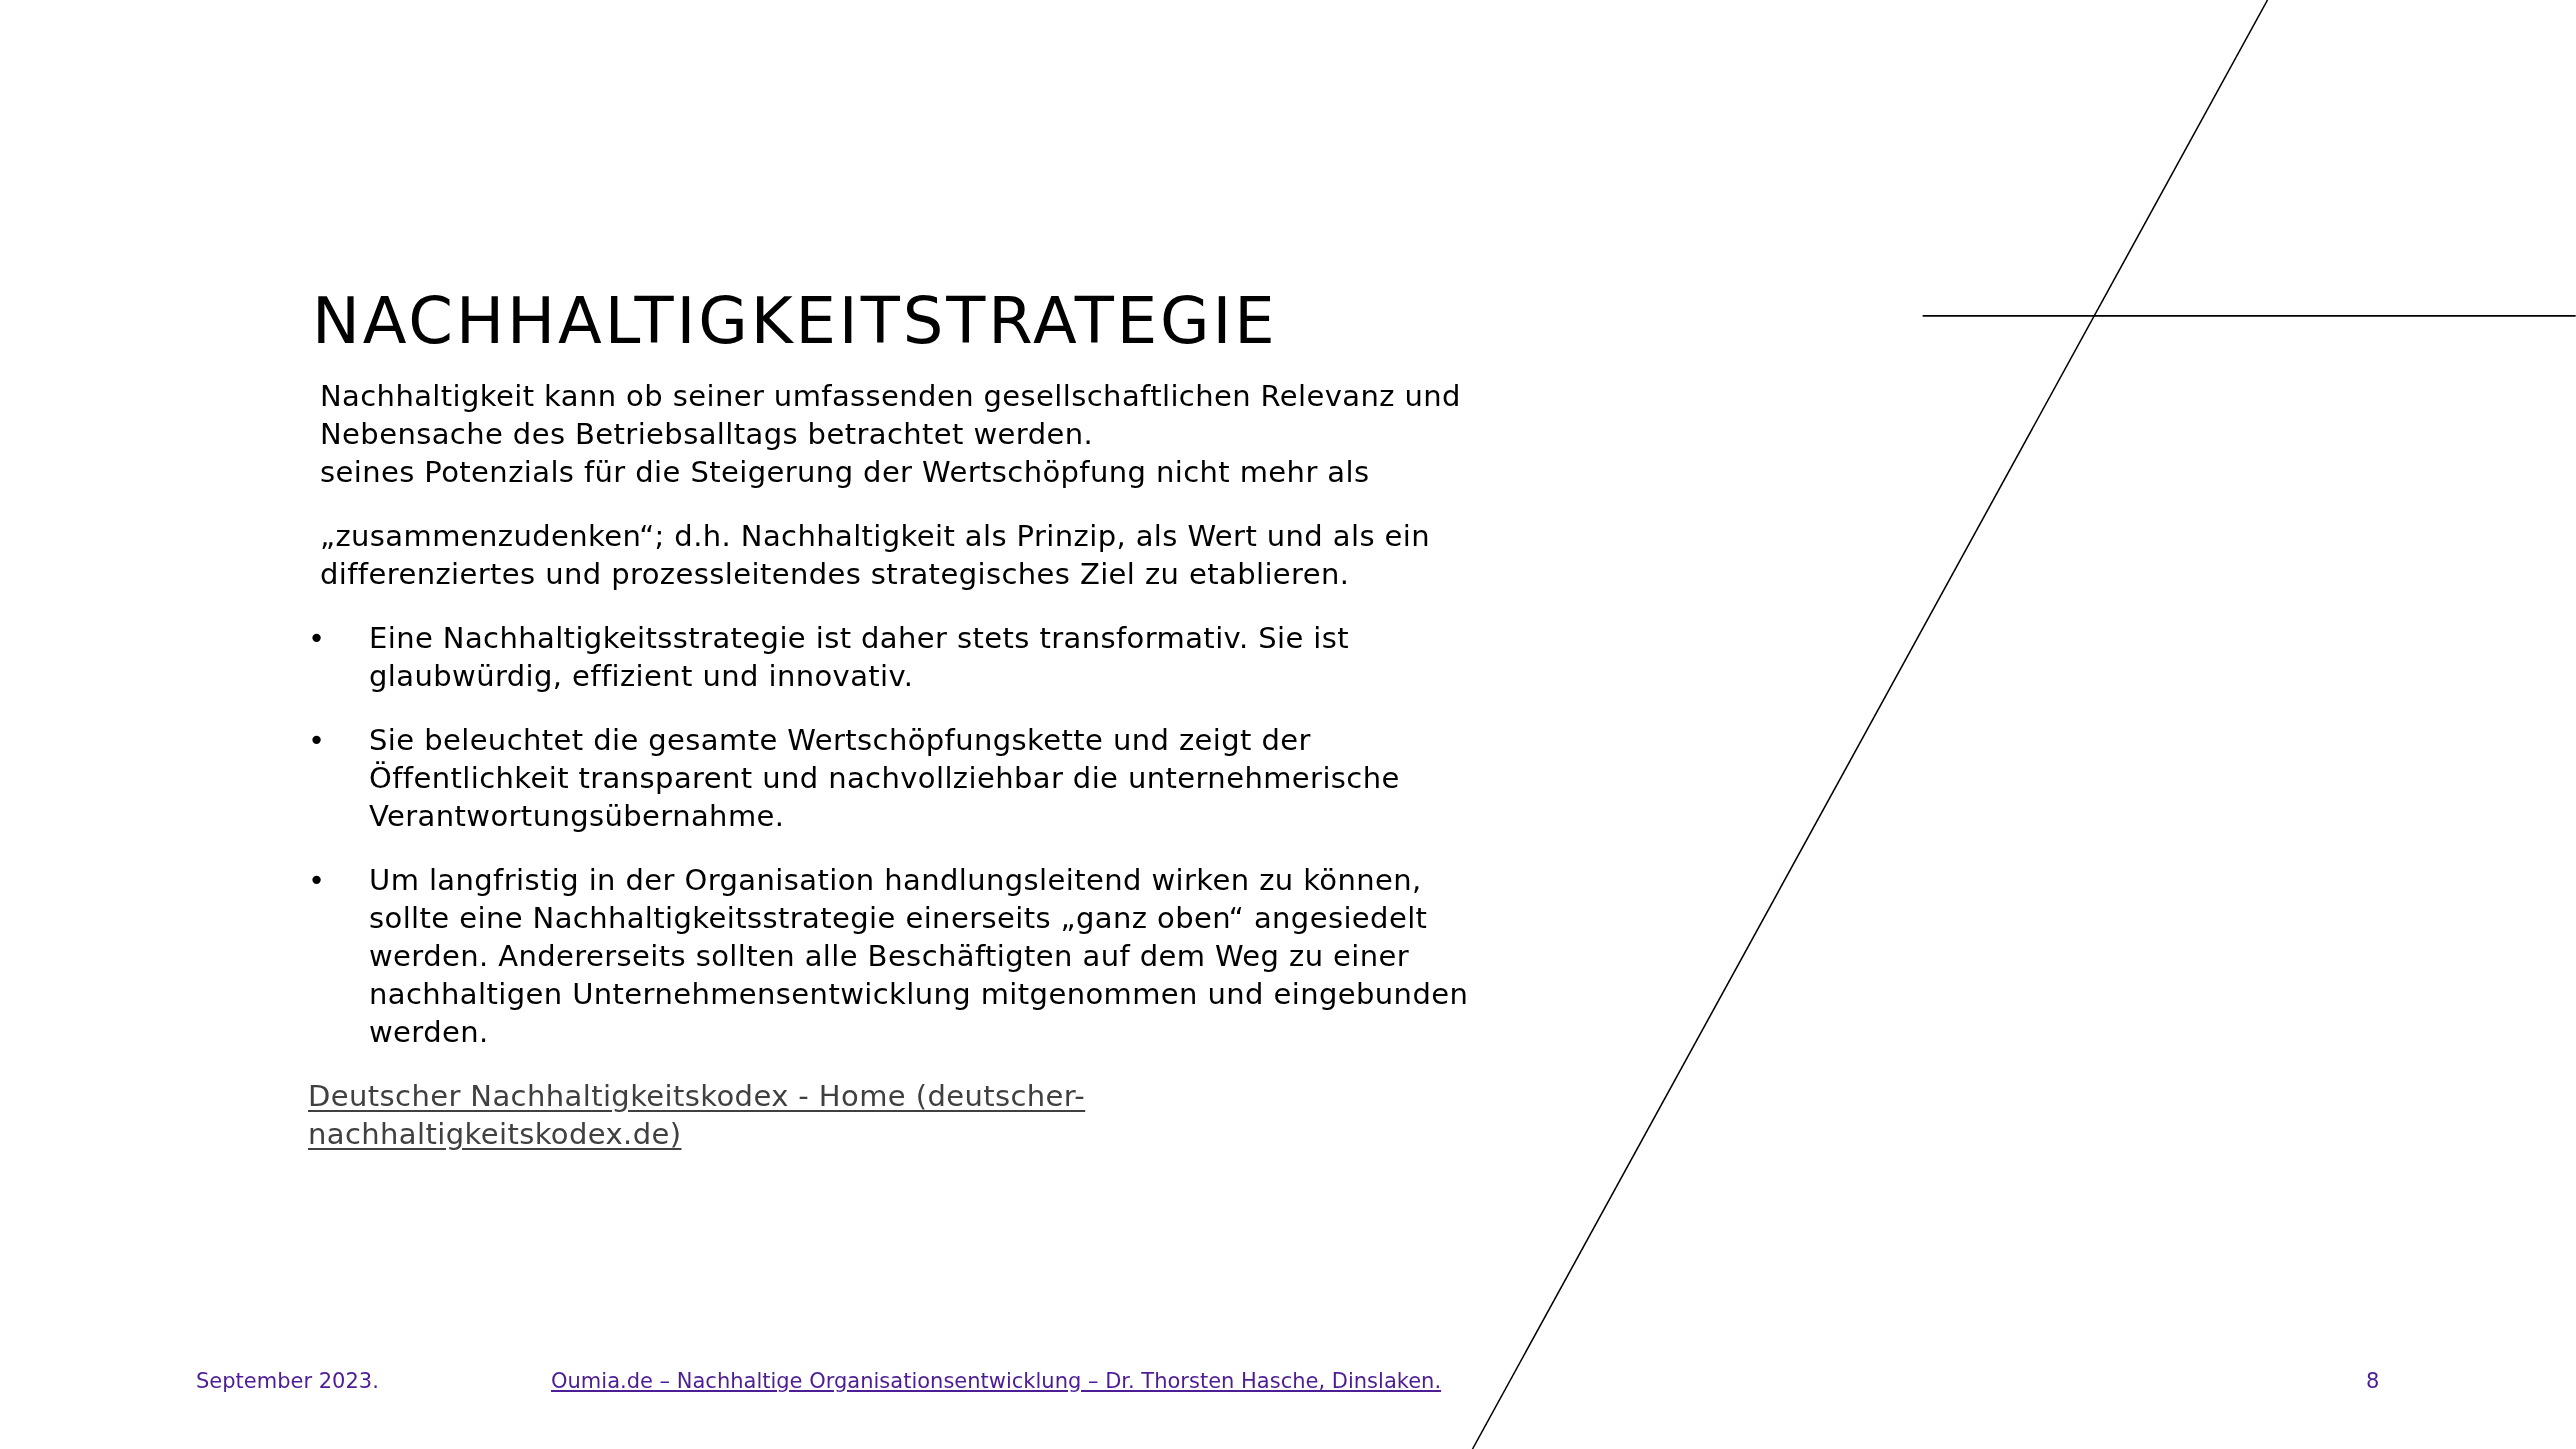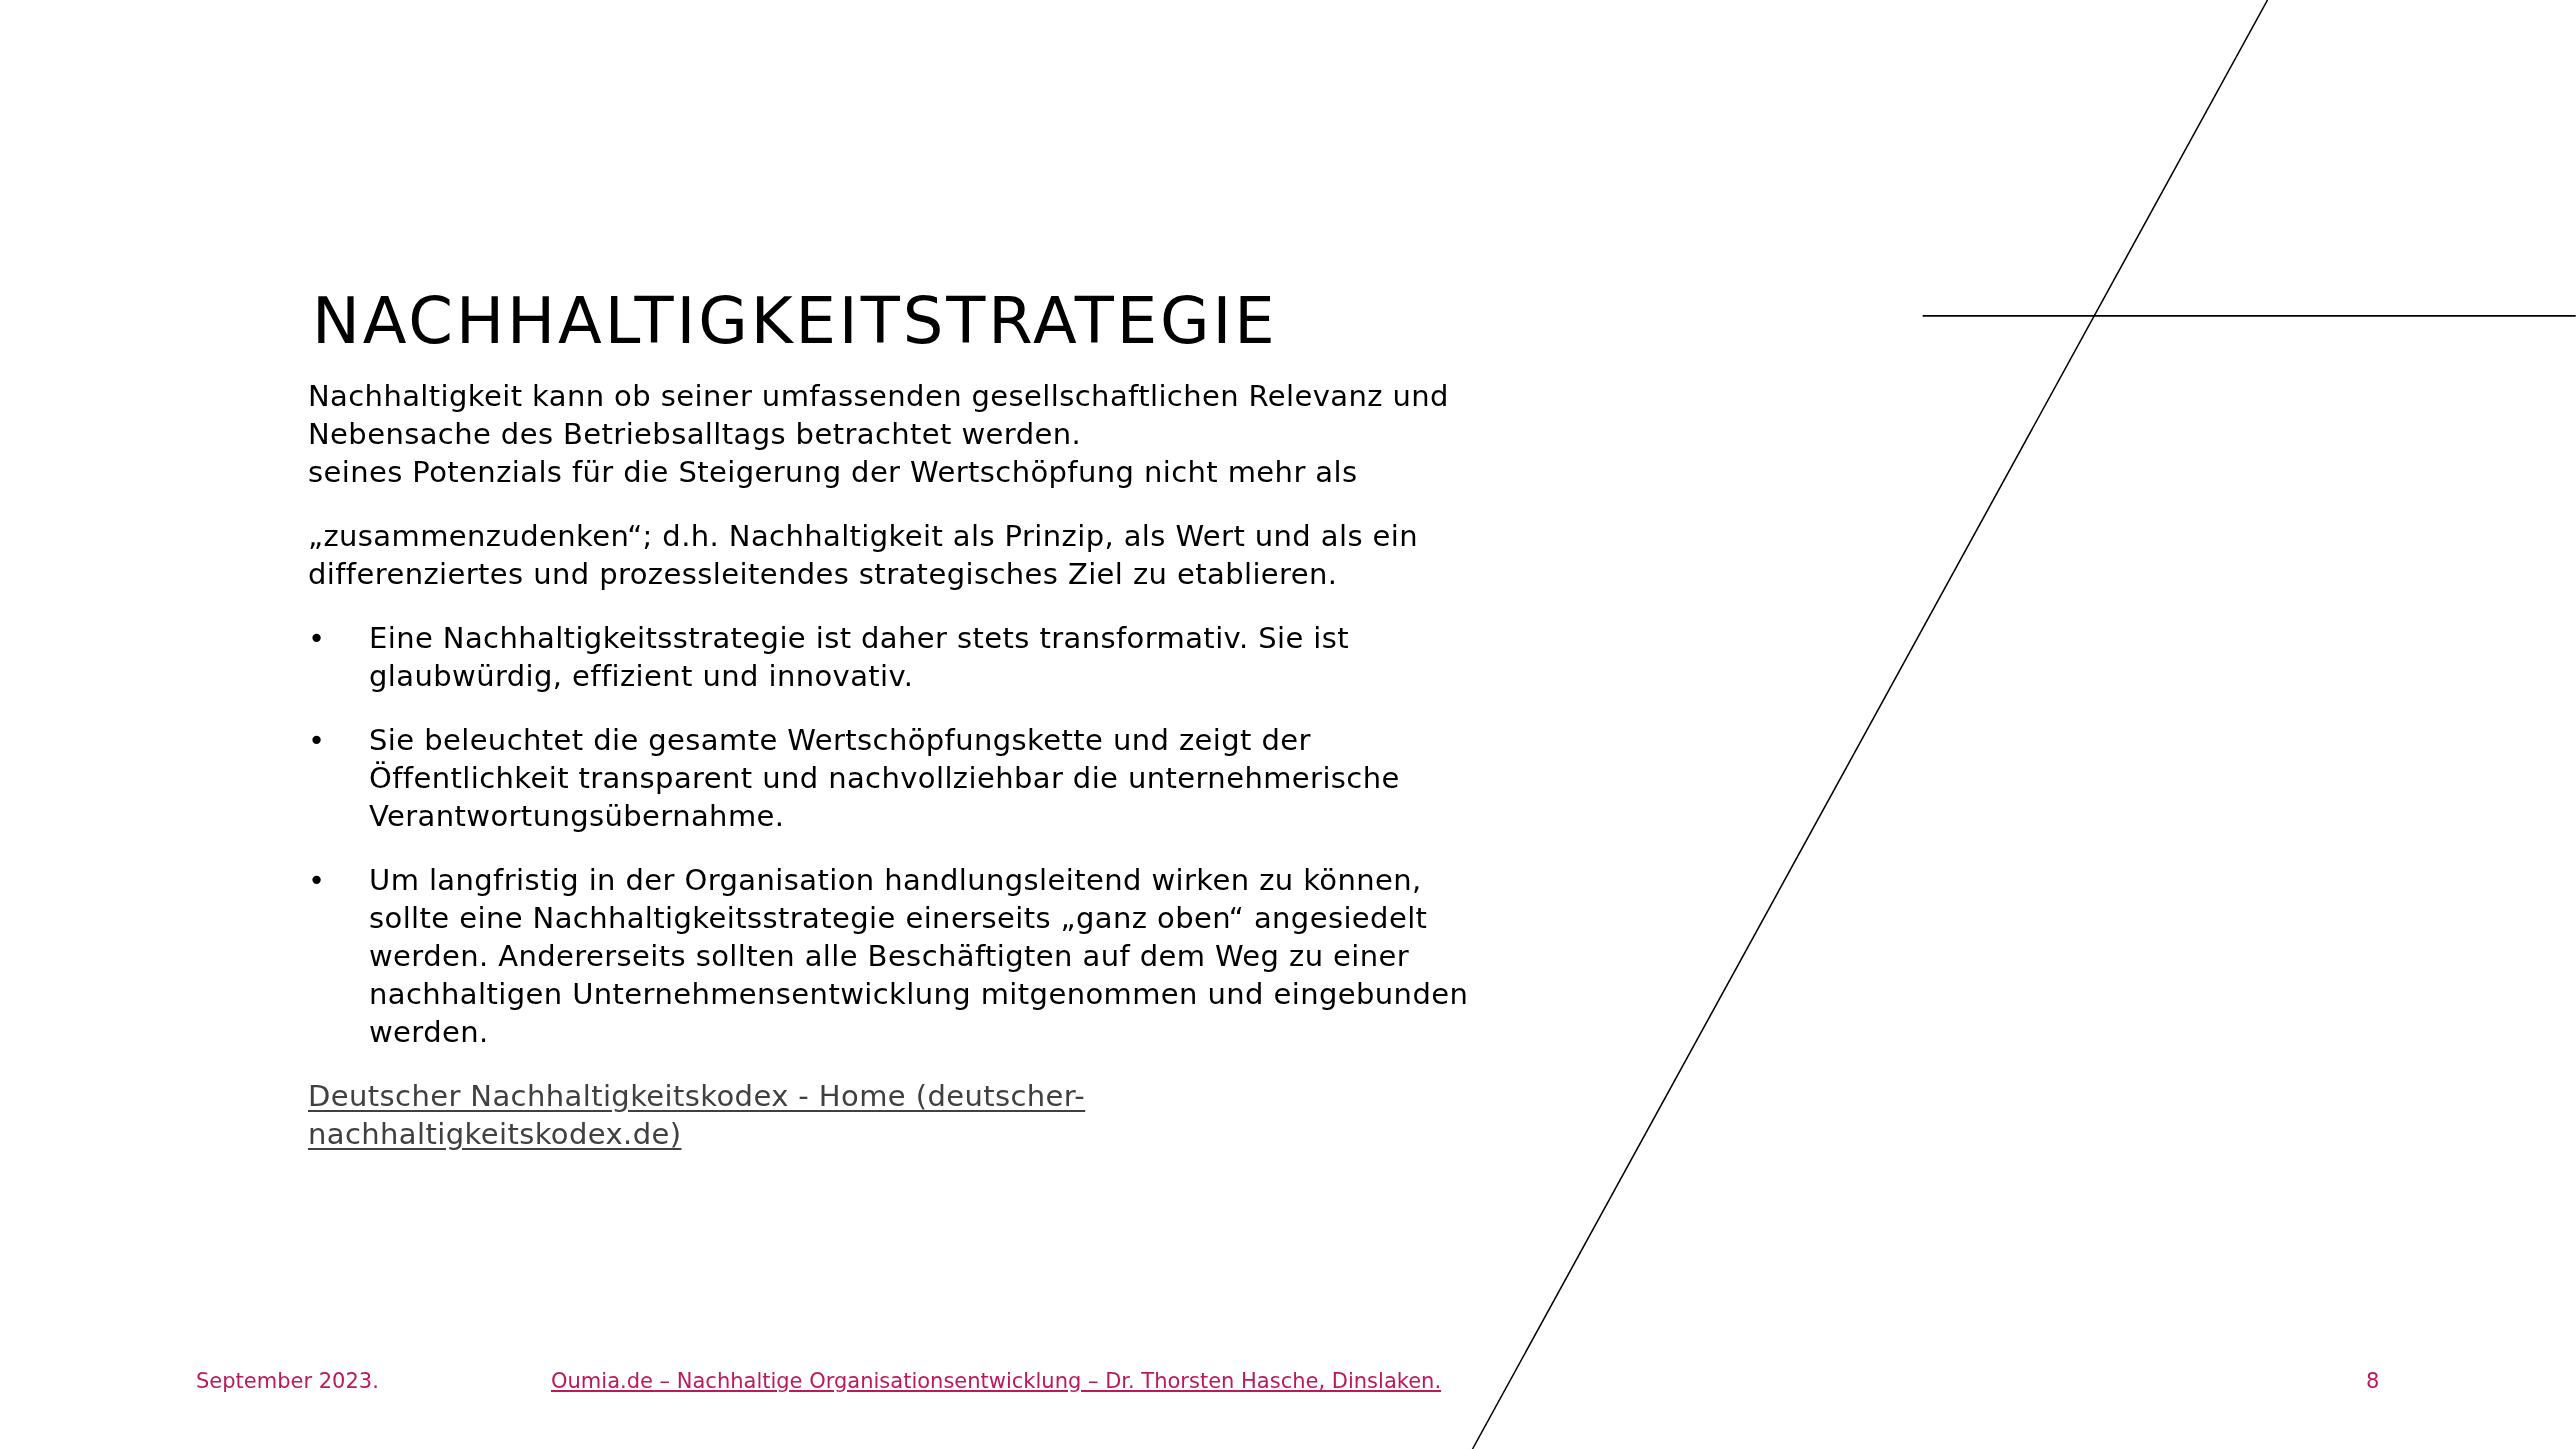--- a/index.html
+++ b/index.html
@@ -37,21 +37,21 @@
     .body {
       position: absolute;
       left: 308px;
       top: 377px;
       width: 1256px;
       font-size: 29px;
       line-height: 38px;
       letter-spacing: 0.4px;
     }
     .para {
-      margin: 0 0 26px 0;
+      margin: 0 0 26px 12px;
     }
     .line {
       display: block;
       white-space: nowrap;
     }
     .bullets {
       list-style: none;
       margin: 0;
       padding: 0;
     }
@@ -72,21 +72,21 @@
       text-decoration: underline;
       text-underline-offset: 3.9px;
       display: block;
       margin-top: 0;
     }
     .footer {
       position: absolute;
       top: 1368px;
       font-size: 21px;
       line-height: 27px;
-      color: #be185d;
+      color: #4c1d95;
       white-space: nowrap;
     }
     .footer-date { left: 196px; }
     .footer-center { left: 551px; text-decoration: underline; }
     .footer-page { left: 2366px; }
   </style>
 </head>
 <body>
 
 <svg class="deco" viewBox="0 0 2666 1500" xmlns="http://www.w3.org/2000/svg">

